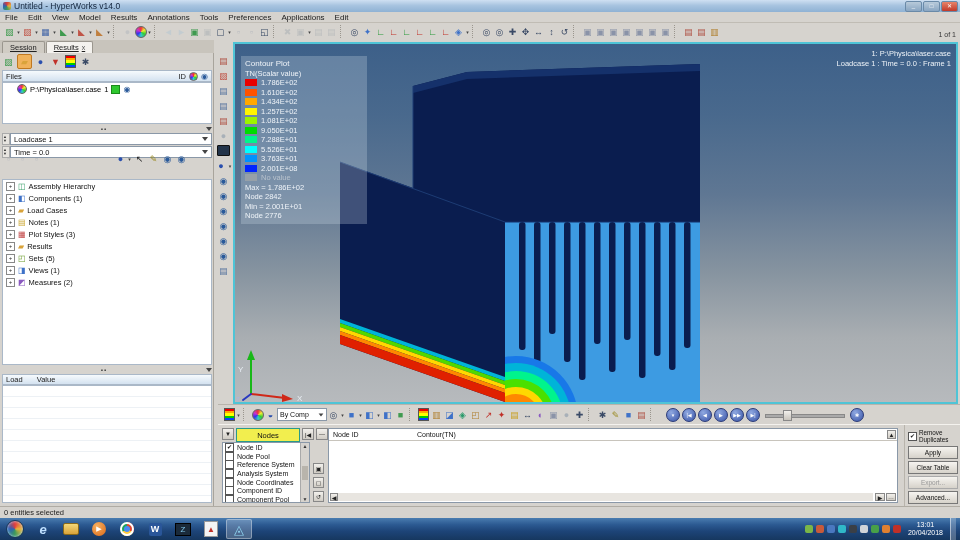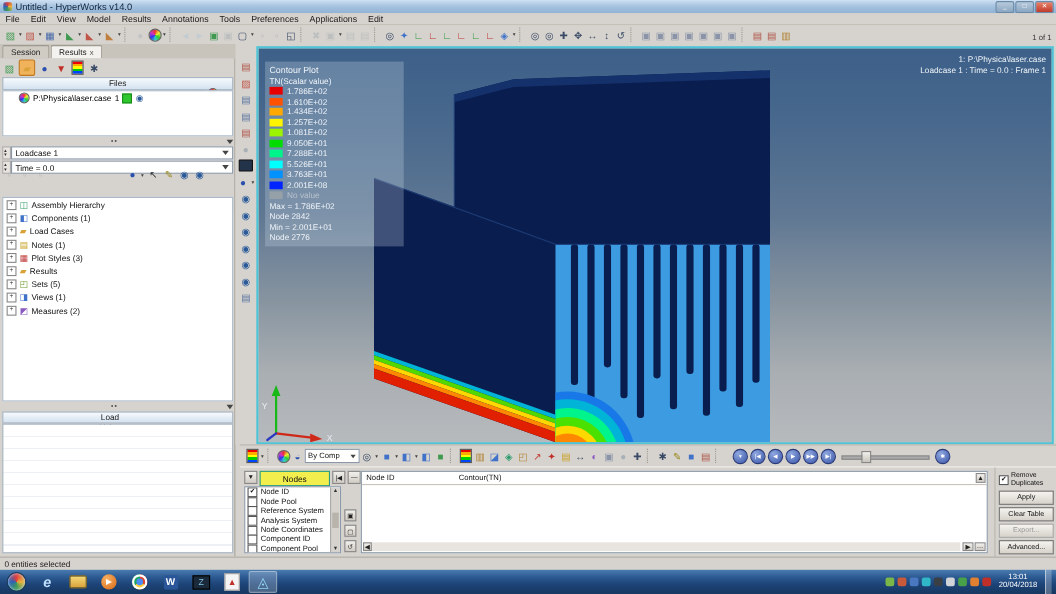--- a/index.html
+++ b/index.html
@@ -29,26 +29,26 @@
   .tsep{width:5px;height:13px;border-left:1px dotted #9a968e;margin:0 2px;flex:none;}
   .wheelic{width:10px;height:10px;border-radius:50%;
     background:conic-gradient(#e33,#ee3,#3c3,#3cc,#33e,#c3c,#e33);border:1px solid #666;}
   .contic{width:9px;height:11px;border:1px solid #555;
     background:linear-gradient(180deg,#e00 0 20%,#fa0 20% 40%,#ff0 40% 60%,#0c0 60% 80%,#04f 80% 100%);}
   .monic{width:11px;height:9px;background:#23344a;border:1px solid #111;border-radius:1px;}
   #pageind{top:31px;right:4px;font-size:7px;color:#333;}
   
   #leftpanel{left:0;top:40px;width:214px;height:466px;background:#d6d3ce;border-right:1px solid #a8a49c;box-sizing:border-box;}
   #tabsrow{left:0;top:0;width:214px;height:13px;background:#c8c4bc;display:flex;align-items:flex-end;padding-left:2px;box-sizing:border-box;}
-  .tab{font-size:7.5px;color:#222;padding:1px 7px;border:1px solid #9a968e;border-bottom:none;border-radius:2px 2px 0 0;background:#d0ccc4;margin-right:1px;}
+  .tab{font-size:7.5px;color:#222;padding:1px 7px;border:1px solid #9a968e;border-bottom:none;border-radius:2px 2px 0 0;background:#d0ccc4;margin-right:1px;text-decoration:underline;}
   .tab.active{background:#f4f2ee;}
   .tab .x{color:#555;margin-left:3px;font-size:7px;}
   #browicons{left:2px;top:14px;width:210px;height:15px;display:flex;gap:2px;align-items:center;}
   .hl{background:#f0b25a;border:1px solid #c07820;border-radius:2px;}
-  .phead{background:linear-gradient(#f6fafd,#d4e2f0);border:1px solid #aab8c8;font-size:7.5px;color:#222;display:flex;align-items:center;box-sizing:border-box;padding:0 3px;flex-direction:column;}
+  .phead{background:linear-gradient(#f6fafd,#d4e2f0);border:1px solid #aab8c8;font-size:7.5px;color:#222;display:flex;align-items:center;box-sizing:border-box;padding:0 3px;}
   #fileshead{left:2px;top:30px;width:210px;height:12px;}
   #fileshead .cols{margin-left:auto;display:flex;align-items:center;gap:3px;}
   #filesbox{left:2px;top:42px;width:210px;height:42px;background:#fff;border:1px solid #aab8c8;box-sizing:border-box;font-size:7.5px;}
   .filerow{display:flex;align-items:center;gap:3px;padding:1px 2px 0 14px;}
   .greensq{width:7px;height:7px;background:#2ec82e;border:1px solid #1a8a1a;}
   .tinytri{width:0;height:0;border-left:3px solid transparent;border-right:3px solid transparent;border-top:4px solid #444;}
   .split{left:2px;width:210px;height:7px;display:flex;align-items:center;font-size:6px;color:#444;}
   .split .dots{margin:0 auto;letter-spacing:1px;}
   .combo{left:2px;width:210px;height:12px;display:flex;align-items:center;}
   .spin{width:8px;height:12px;display:flex;flex-direction:column;justify-content:center;font-size:4px;color:#333;line-height:4px;background:#e8e5e0;border:1px solid #aaa;box-sizing:border-box;}

